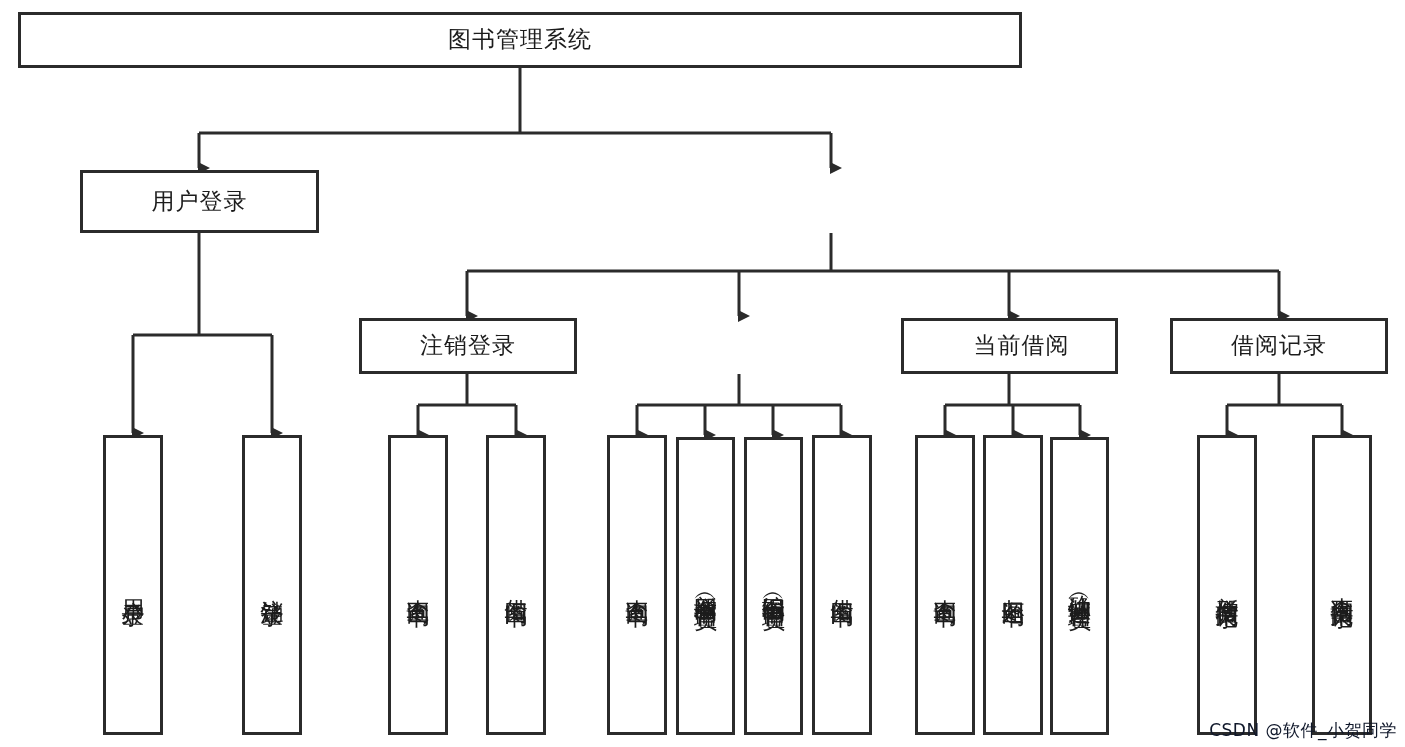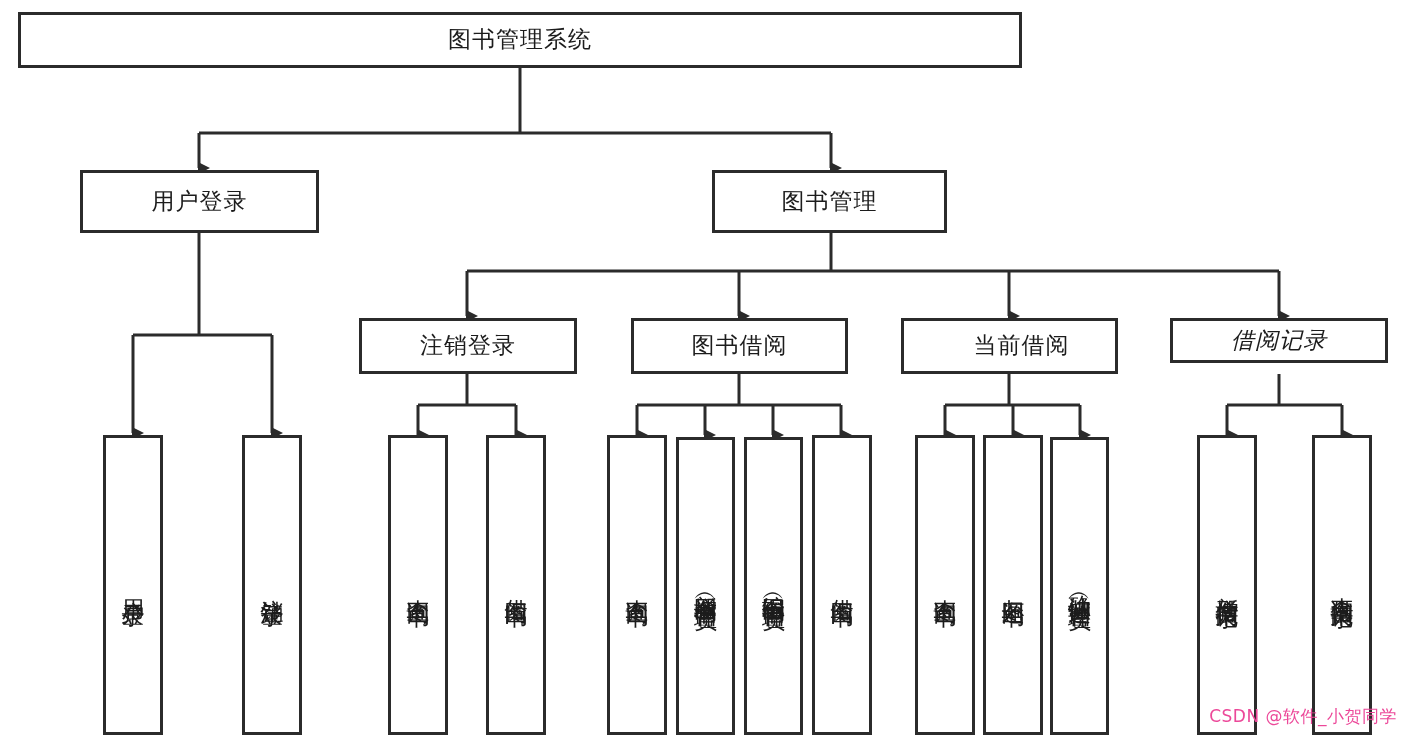--- a/index.html
+++ b/index.html
@@ -44,23 +44,23 @@
     text-orientation: upright;
     font-size: 23px;
     color: #1c1c1c;
     line-height: 1.35;
     letter-spacing: 2px;
     white-space: nowrap;
   }
   .watermark {
     position: absolute;
     right: 8px;
-    bottom: 19px;
+    bottom: 5px;
     font-size: 17px;
-    color: #ec4899;
+    color: #0f172a;
     letter-spacing: 0.5px;
     white-space: nowrap;
   }
 </style>
 </head>
 <body>
 
 <div id="canvas">
 
   <svg class="edges" viewBox="0 0 1405 747">
@@ -117,37 +117,31 @@
   </svg>
 
   <div class="node" style="left:18px; top:12px; width:1004px; height:56px;">
     <span class="node-h">图书管理系统</span>
   </div>
 
   <div class="node" style="left:80px; top:170px; width:239px; height:63px;">
     <span class="node-h">用户登录</span>
   </div>
 
-  <div class="node" style="left:712px; top:170px; width:235px; height:63px;">
-    <span class="node-h">图书管理</span>
-  </div>
 
   <div class="node" style="left:359px; top:318px; width:218px; height:56px;">
     <span class="node-h">注销登录</span>
   </div>
 
-  <div class="node" style="left:631px; top:318px; width:217px; height:56px;">
-    <span class="node-h">图书借阅</span>
-  </div>
 
   <div class="node" style="left:901px; top:318px; width:217px; height:56px;padding-left:24px;">
     <span class="node-h">当前借阅</span>
   </div>
 
-  <div class="node" style="left:1170px; top:318px; width:218px; height:45px;font-style:italic;">
+  <div class="node" style="left:1170px; top:318px; width:218px; height:56px;">
     <span class="node-h">借阅记录</span>
   </div>
 
   <div class="node" style="left:103px; top:435px; width:60px; height:300px;">
     <span class="node-v">用户登录</span>
   </div>
 
   <div class="node" style="left:242px; top:435px; width:60px; height:300px;">
     <span class="node-v">注销登录</span>
   </div>

